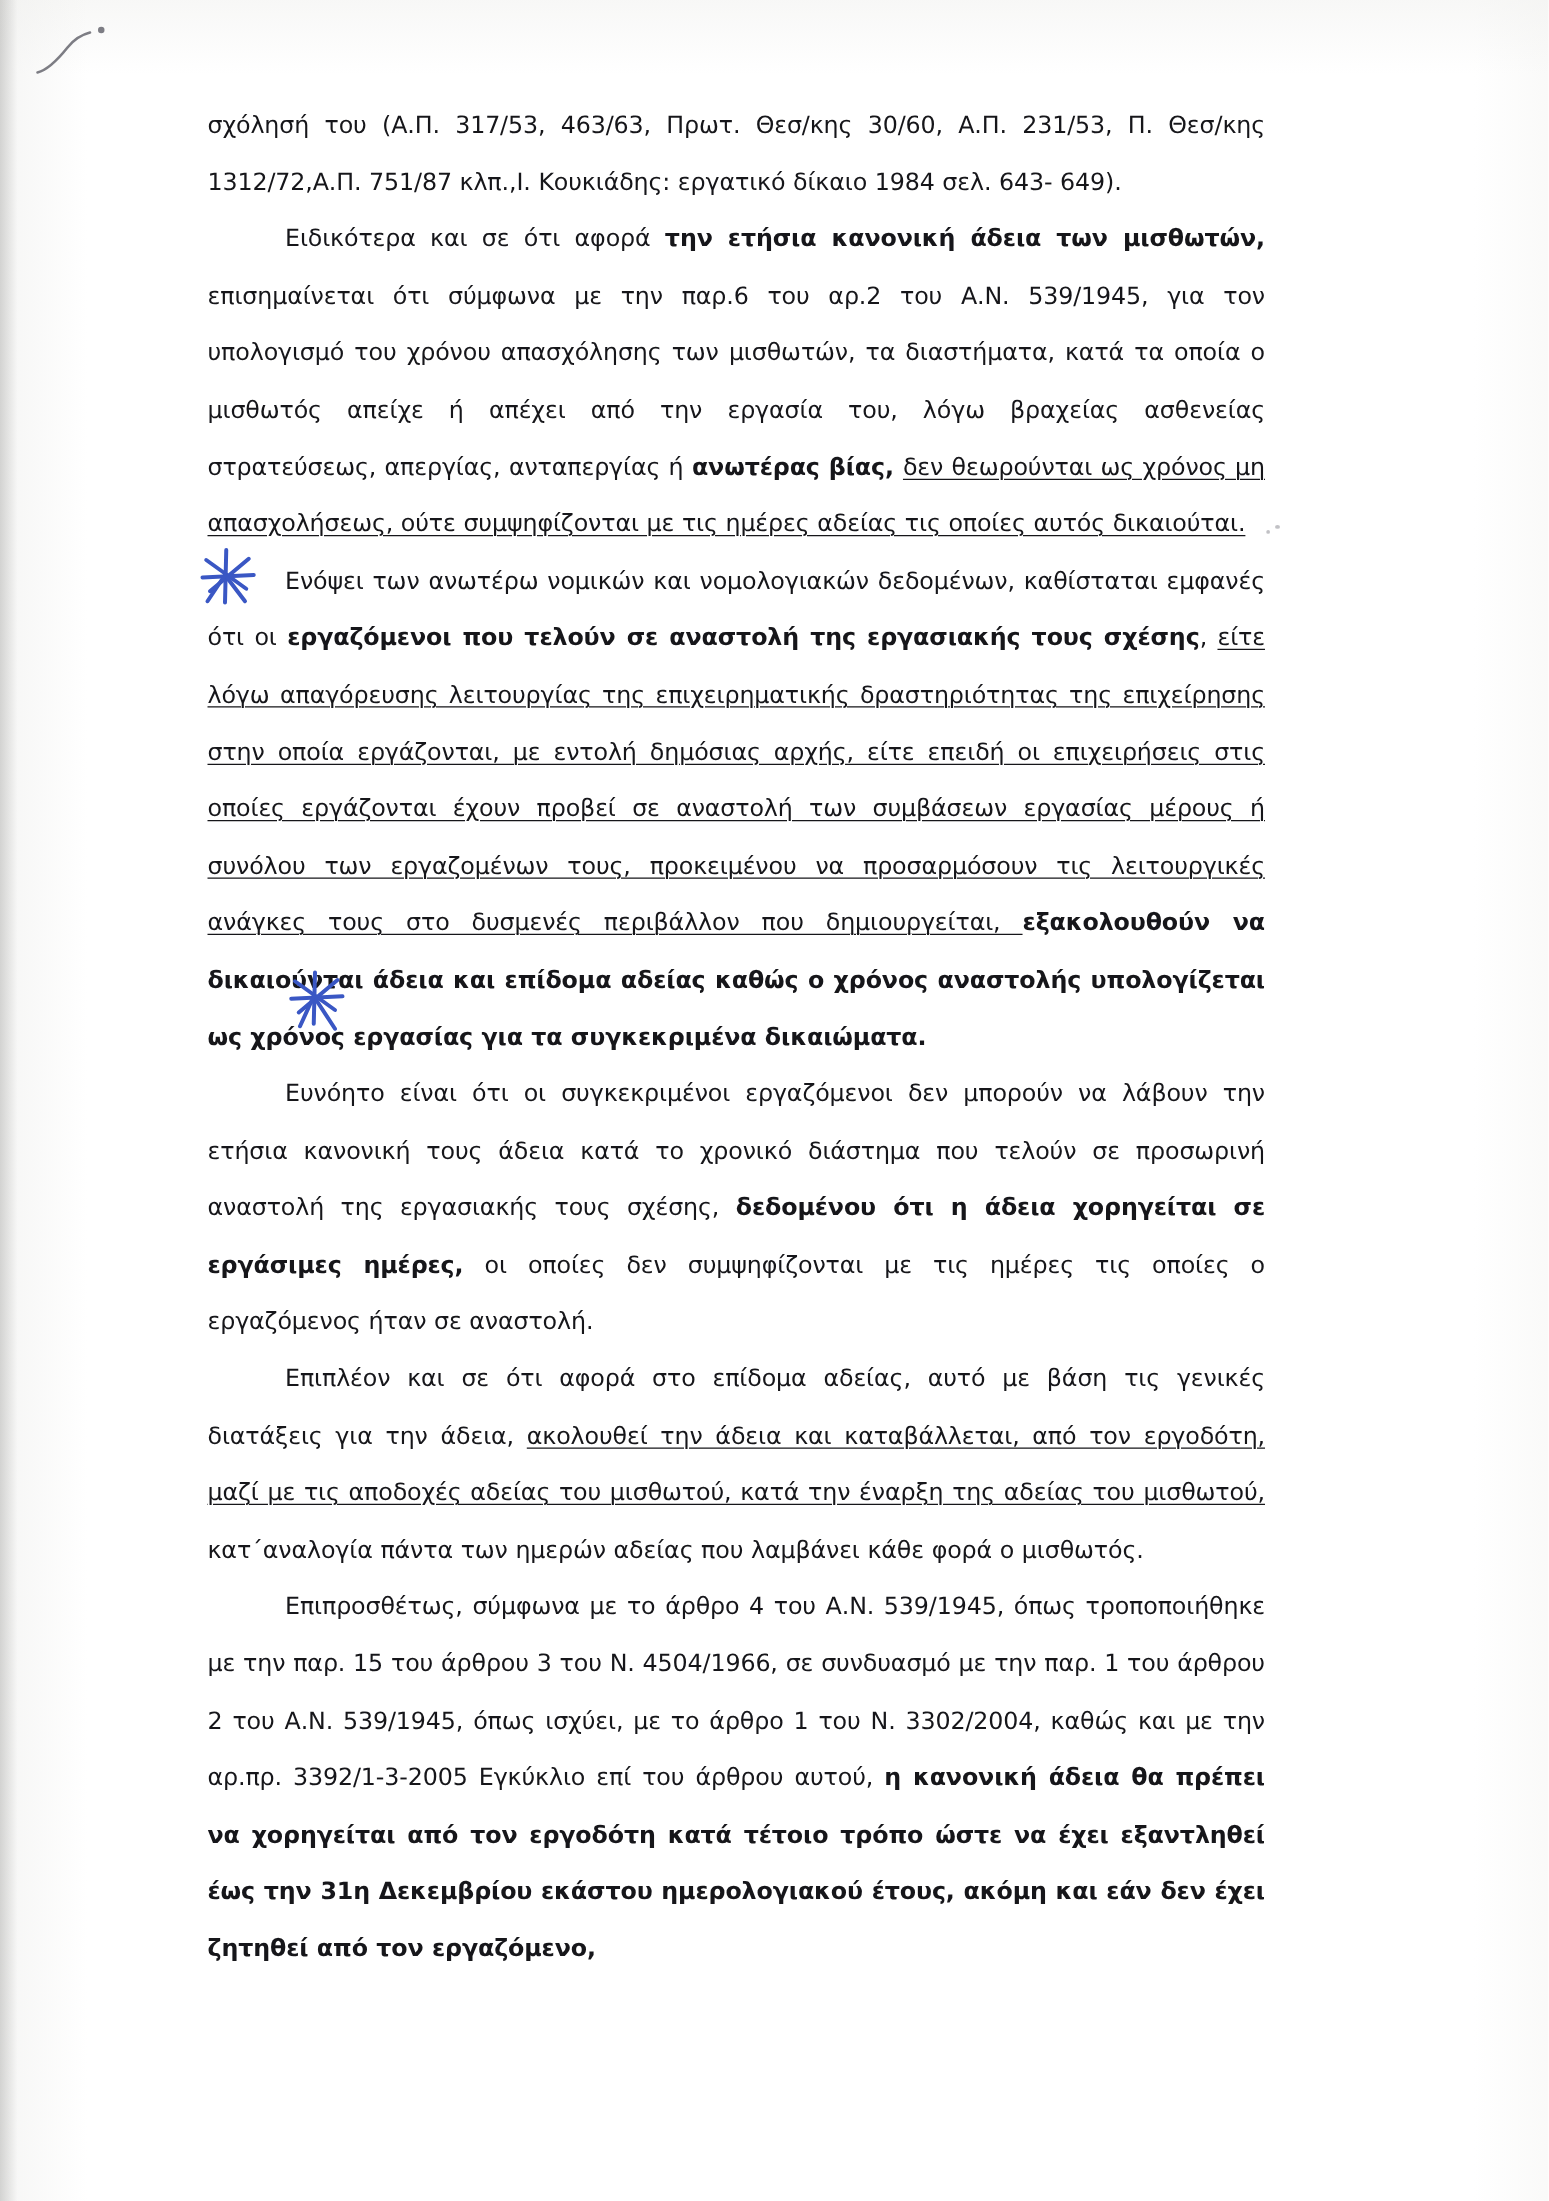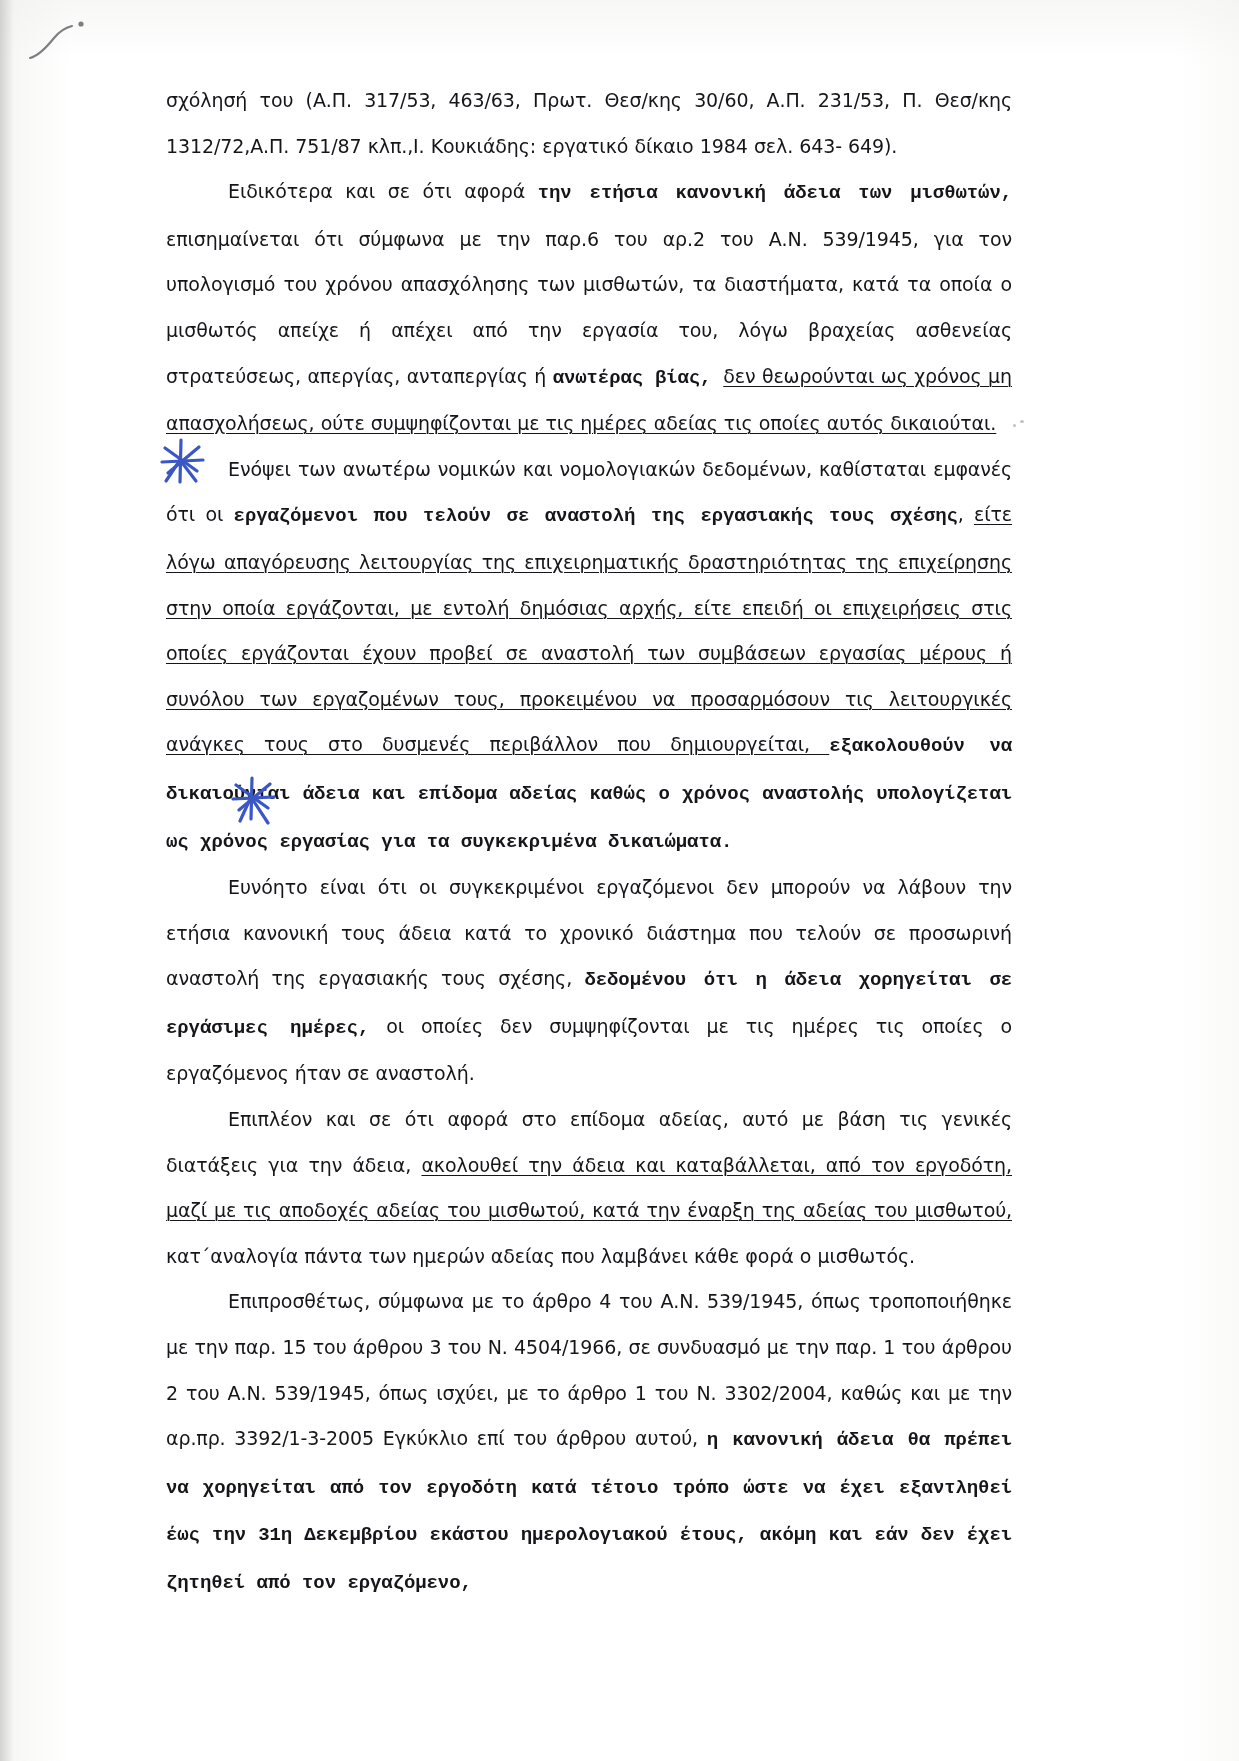--- a/index.html
+++ b/index.html
@@ -55,21 +55,21 @@
     letter-spacing: -0.1px;
     word-spacing: 0.2px;
   }
   p.para + p.para {
     margin-top: 0;
   }
   .indent {
     display: inline-block;
     width: 0;
   }
-  .b { font-weight: bold; font-family: Liberation Mono, monospace; }
+  .b { font-weight: bold; }
   .u {
     text-decoration: underline;
     text-underline-offset: 3px;
     text-decoration-thickness: 1.2px;
   }
 
   
   .hand-mark {
     position: absolute;
     pointer-events: none;

